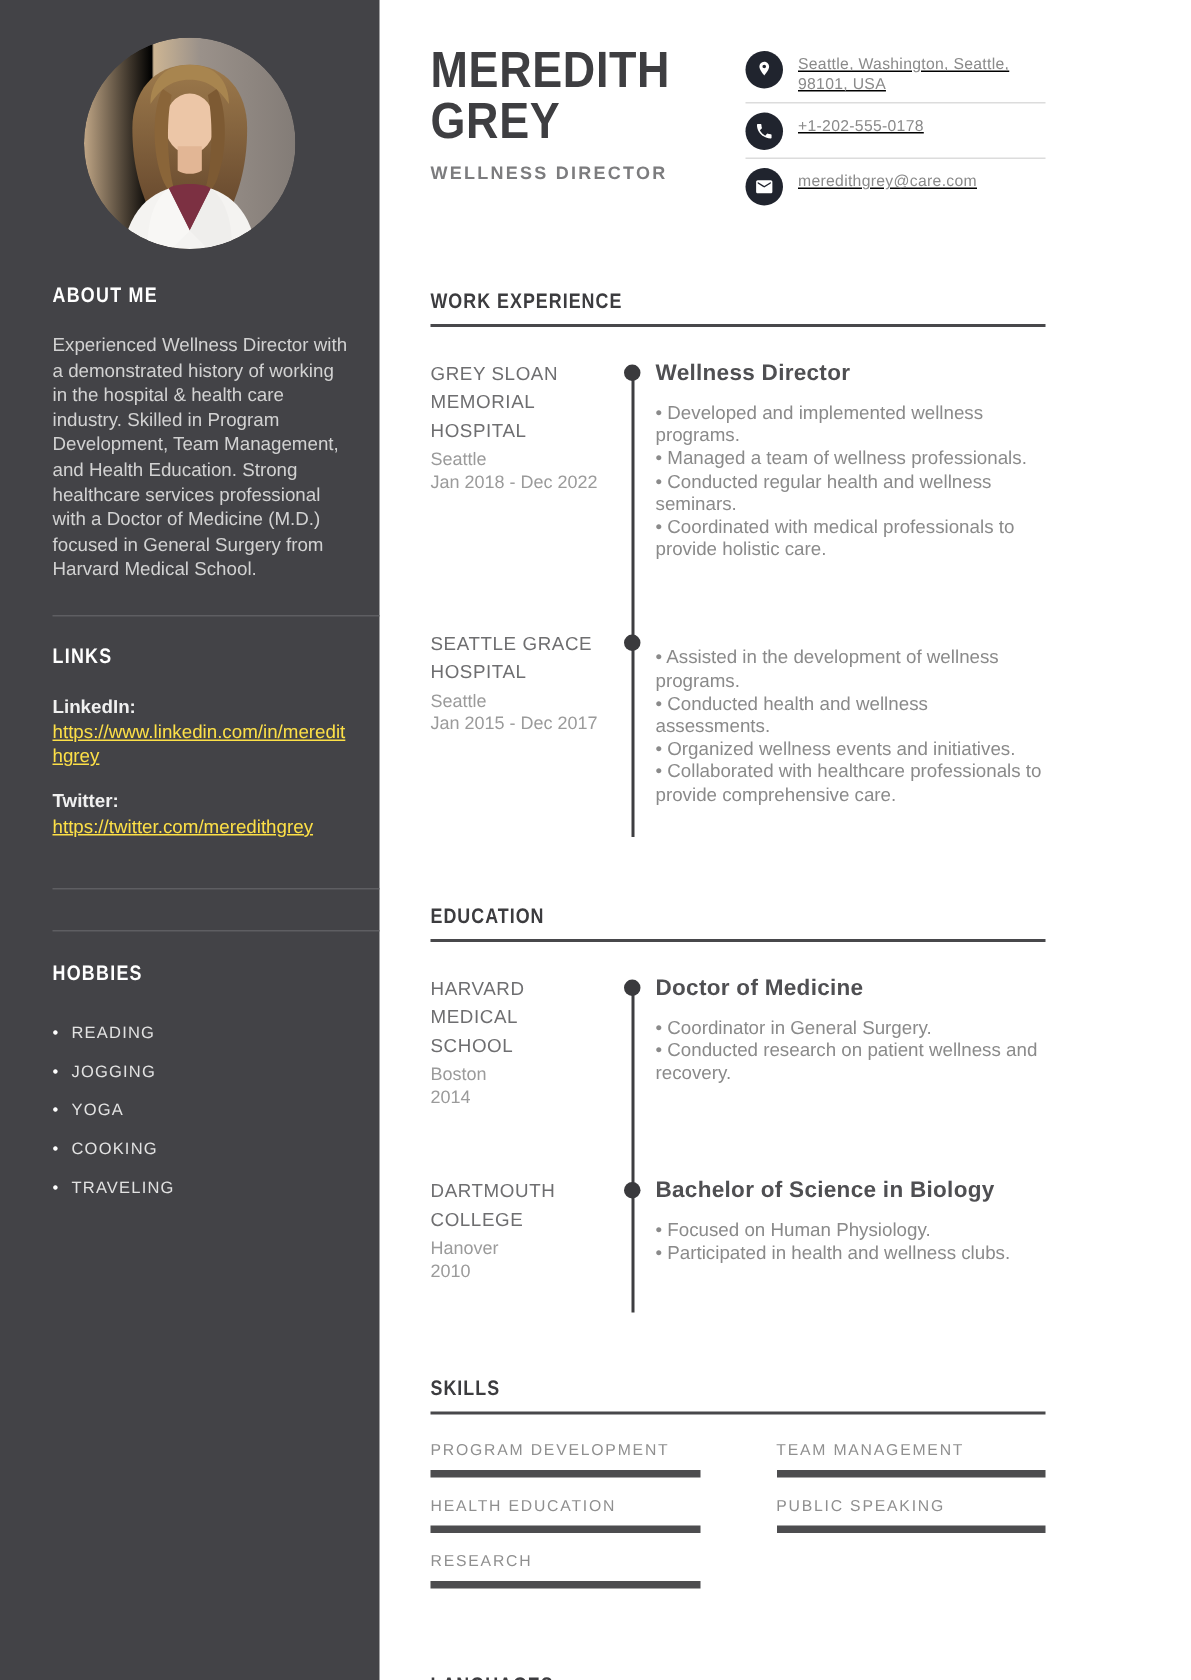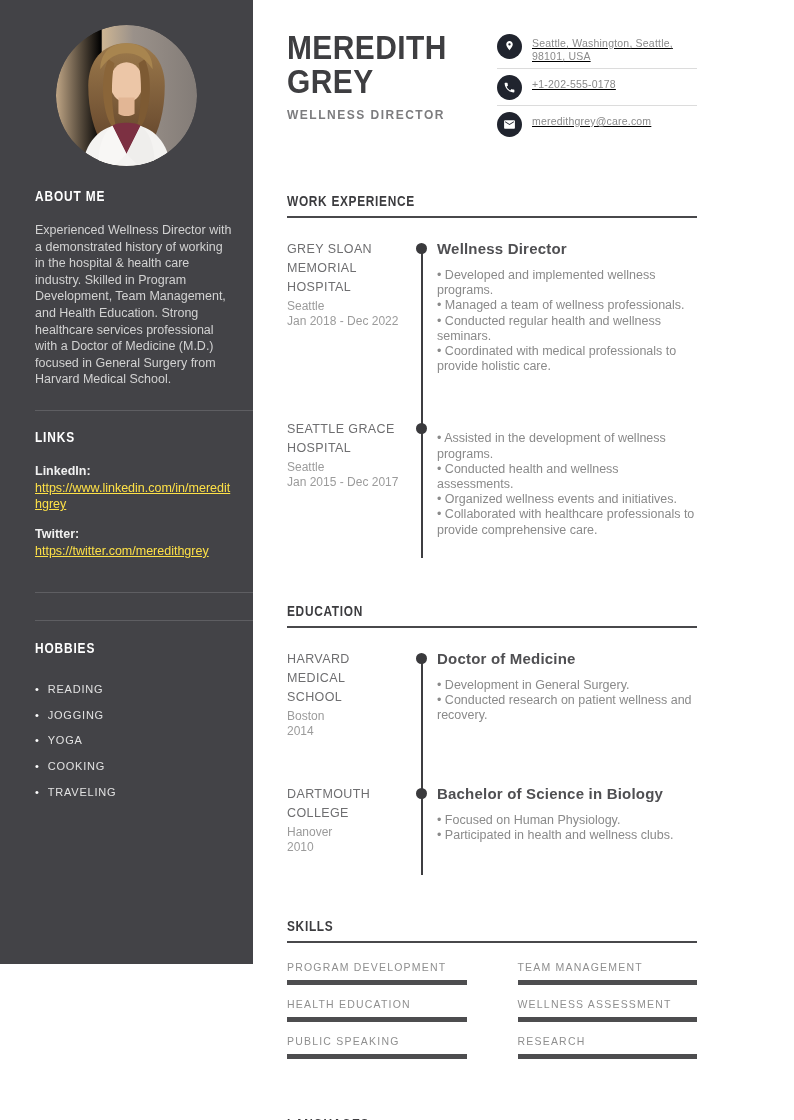--- a/index.html
+++ b/index.html
@@ -4,21 +4,21 @@
 <style>
   * { margin:0; padding:0; box-sizing:border-box; }
   html,body { background:#e8e8e8; }
   body { font-family:"Liberation Sans", sans-serif; }
   .page { position:relative; width:794px; height:1120px; background:#ffffff; margin:0 auto; overflow:hidden; }
 
   
   .cond { display:inline-block; transform:scaleX(0.85); transform-origin:0 50%; white-space:nowrap; }
 
   
-  .sidebar { position:absolute; left:0; top:0; width:253px; height:964px; background:#434347; color:#d6d6d6; }
+  .sidebar { position:absolute; left:0; top:0; width:253px; height:1120px; background:#434347; color:#d6d6d6; }
   .avatar-wrap { width:141px; height:141px; margin:25px auto 0; border-radius:50%; overflow:hidden; }
   .side-section { padding:0 18px 0 35px; }
   .side-heading { color:#ffffff; font-size:14px; font-weight:bold; letter-spacing:1px; }
   .side-divider { border:none; border-top:1px solid #5e5e62; margin:0 0 0 35px; }
 
   .about-heading { margin-top:22px; }
   .about-text { margin-top:18px; font-size:12.5px; line-height:16.6px; color:#d2d2d2; }
 
   .links-block { margin-top:18px; }
   .link-group { margin-bottom:13px; }
@@ -251,21 +251,21 @@
         <div class="entry">
           <span class="entry-dot"></span>
           <div class="entry-left">
             <div class="org-name">HARVARD MEDICAL SCHOOL</div>
             <div class="org-city">Boston</div>
             <div class="org-dates">2014</div>
           </div>
           <div class="entry-right">
             <div class="role-title">Doctor of Medicine</div>
             <div class="bullets">
-              <div class="bullet">Development in General Surgery.</div>
+              <div class="bullet">Coordinator in General Surgery.</div>
               <div class="bullet">Conducted research on patient wellness and recovery.</div>
             </div>
           </div>
         </div>
 
         <div class="entry">
           <span class="entry-dot"></span>
           <div class="entry-left">
             <div class="org-name">DARTMOUTH COLLEGE</div>
             <div class="org-city">Hanover</div>
@@ -298,26 +298,20 @@
               <div class="bar-fill" style="width: 100%;"></div>
             </div>
         </div>
         <div class="bar-item">
           <div class="bar-label">HEALTH EDUCATION</div>
           <div class="bar-track">
               <div class="bar-fill" style="width: 100%;"></div>
             </div>
         </div>
         <div class="bar-item">
-          <div class="bar-label">WELLNESS ASSESSMENT</div>
-          <div class="bar-track">
-              <div class="bar-fill" style="width: 100%;"></div>
-            </div>
-        </div>
-        <div class="bar-item">
           <div class="bar-label">PUBLIC SPEAKING</div>
           <div class="bar-track">
               <div class="bar-fill" style="width: 100%;"></div>
             </div>
         </div>
         <div class="bar-item">
           <div class="bar-label">RESEARCH</div>
           <div class="bar-track">
               <div class="bar-fill" style="width: 100%;"></div>
             </div>

